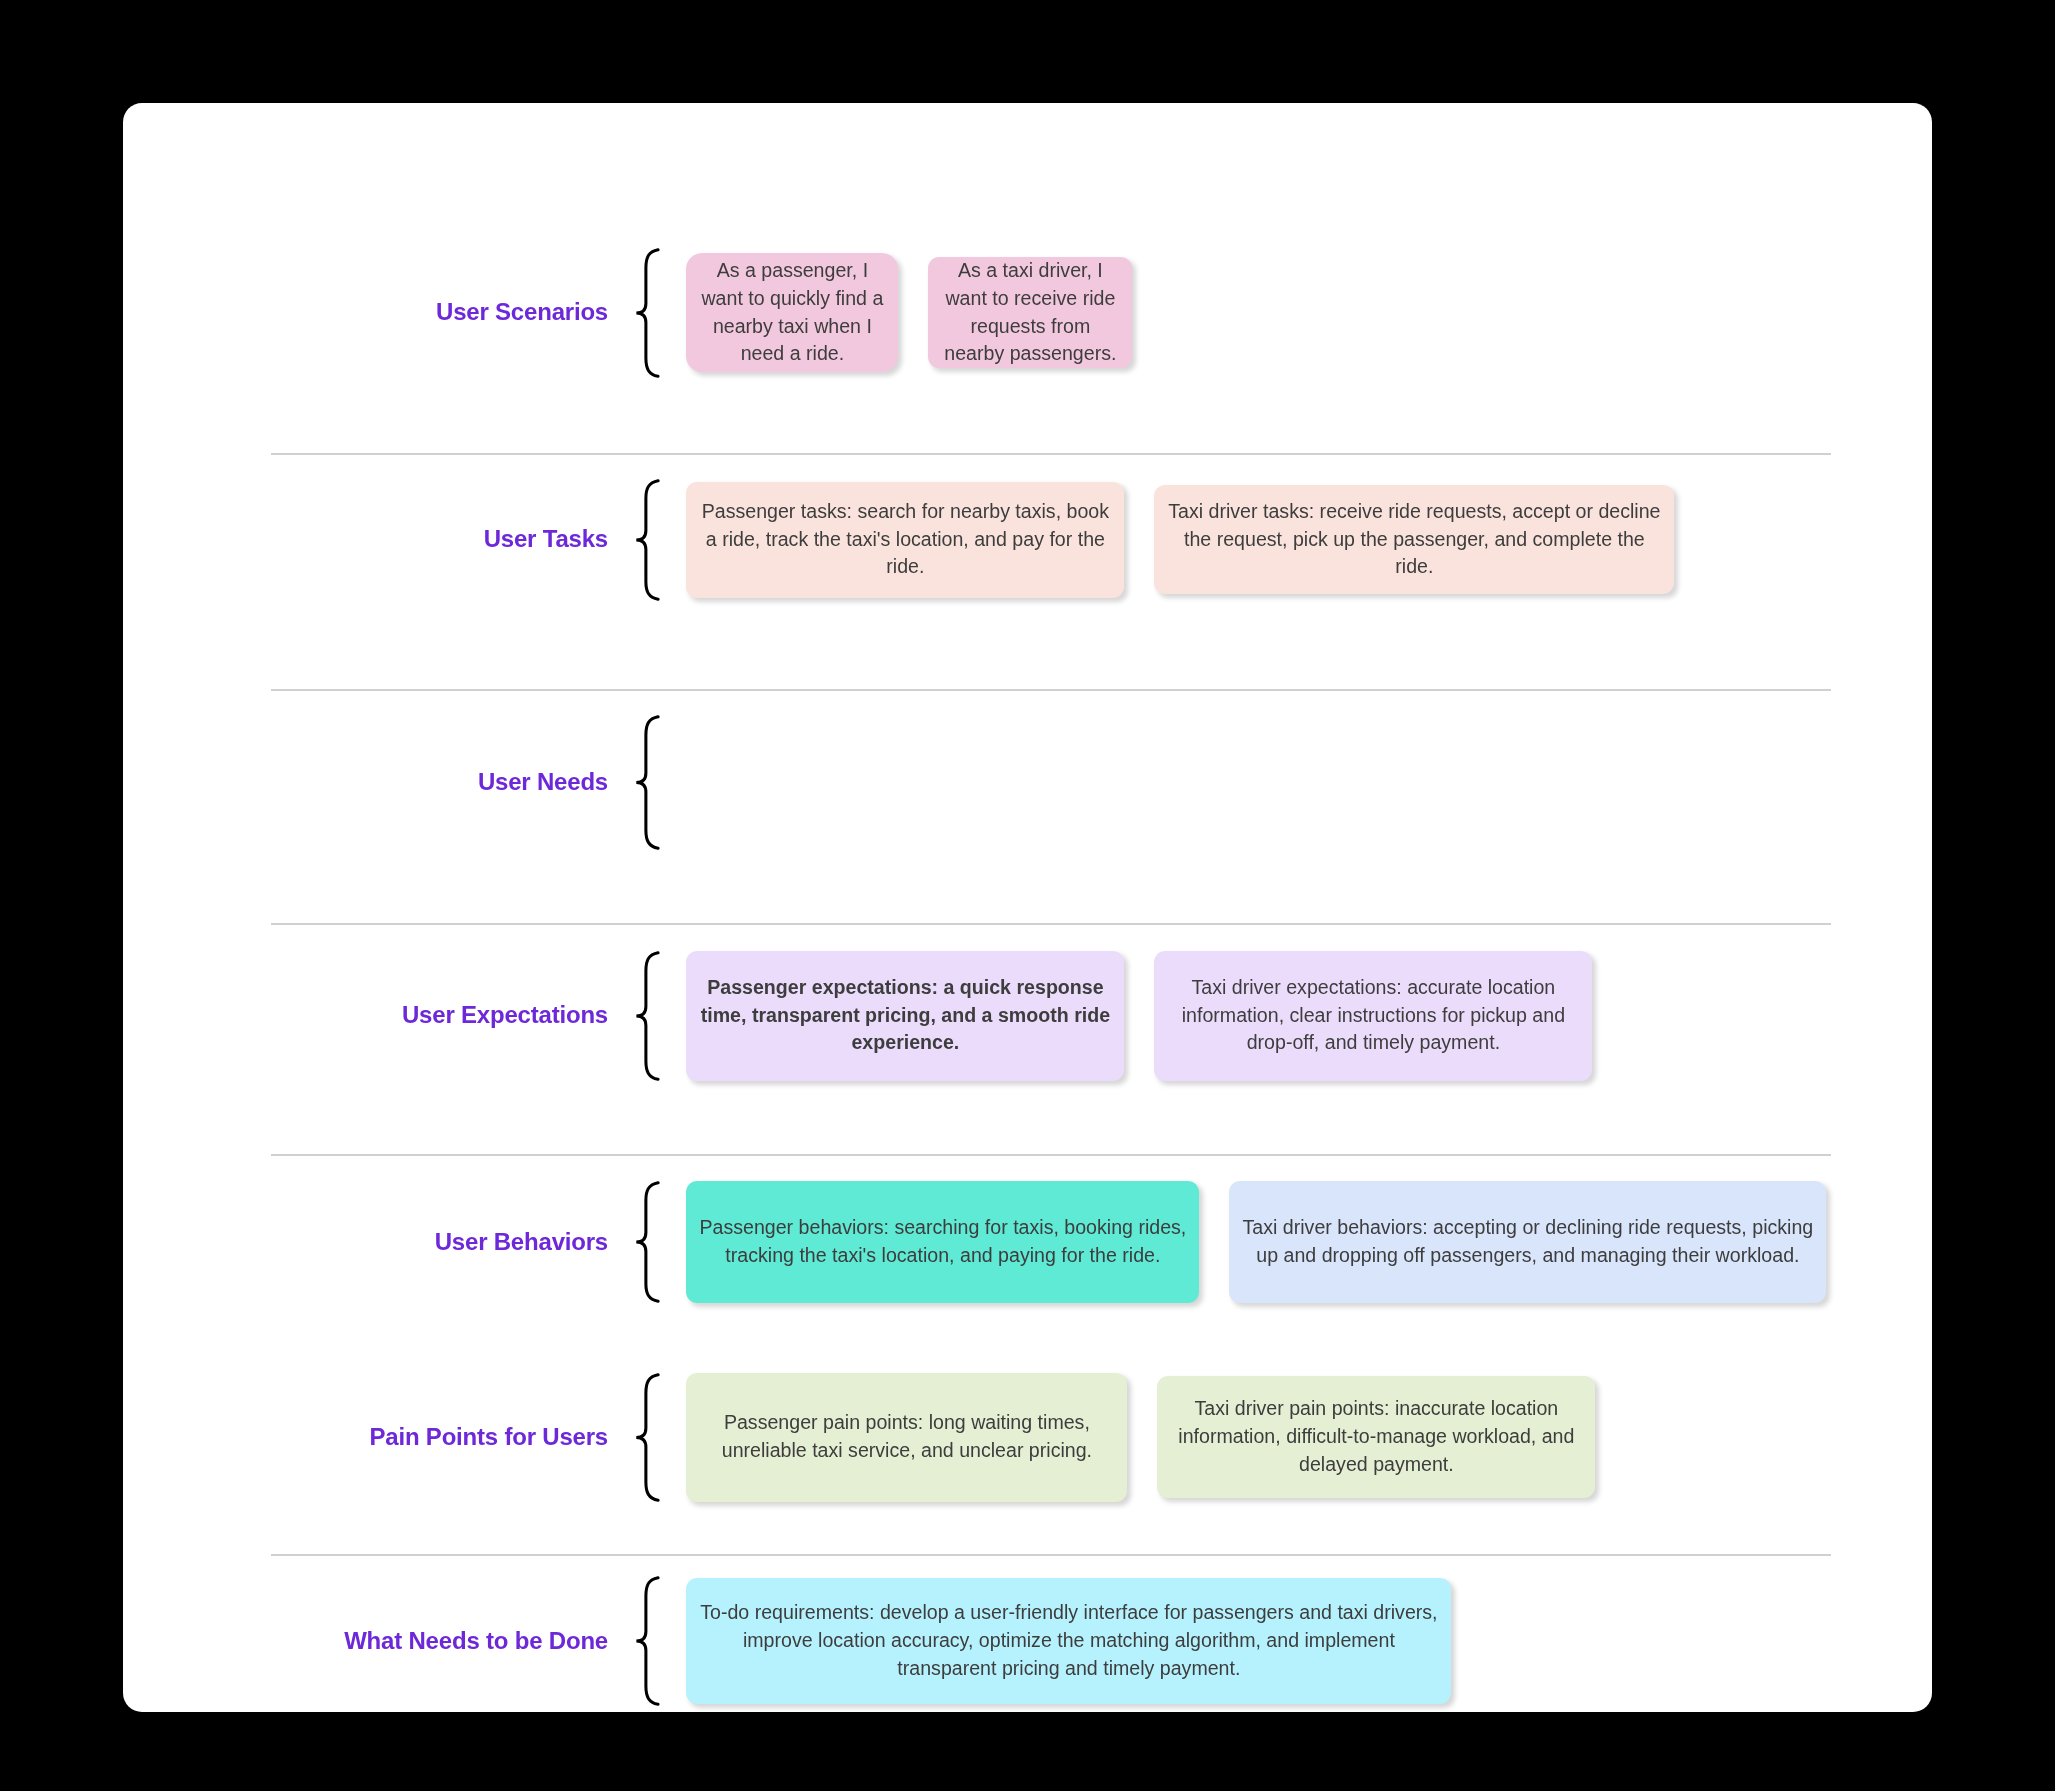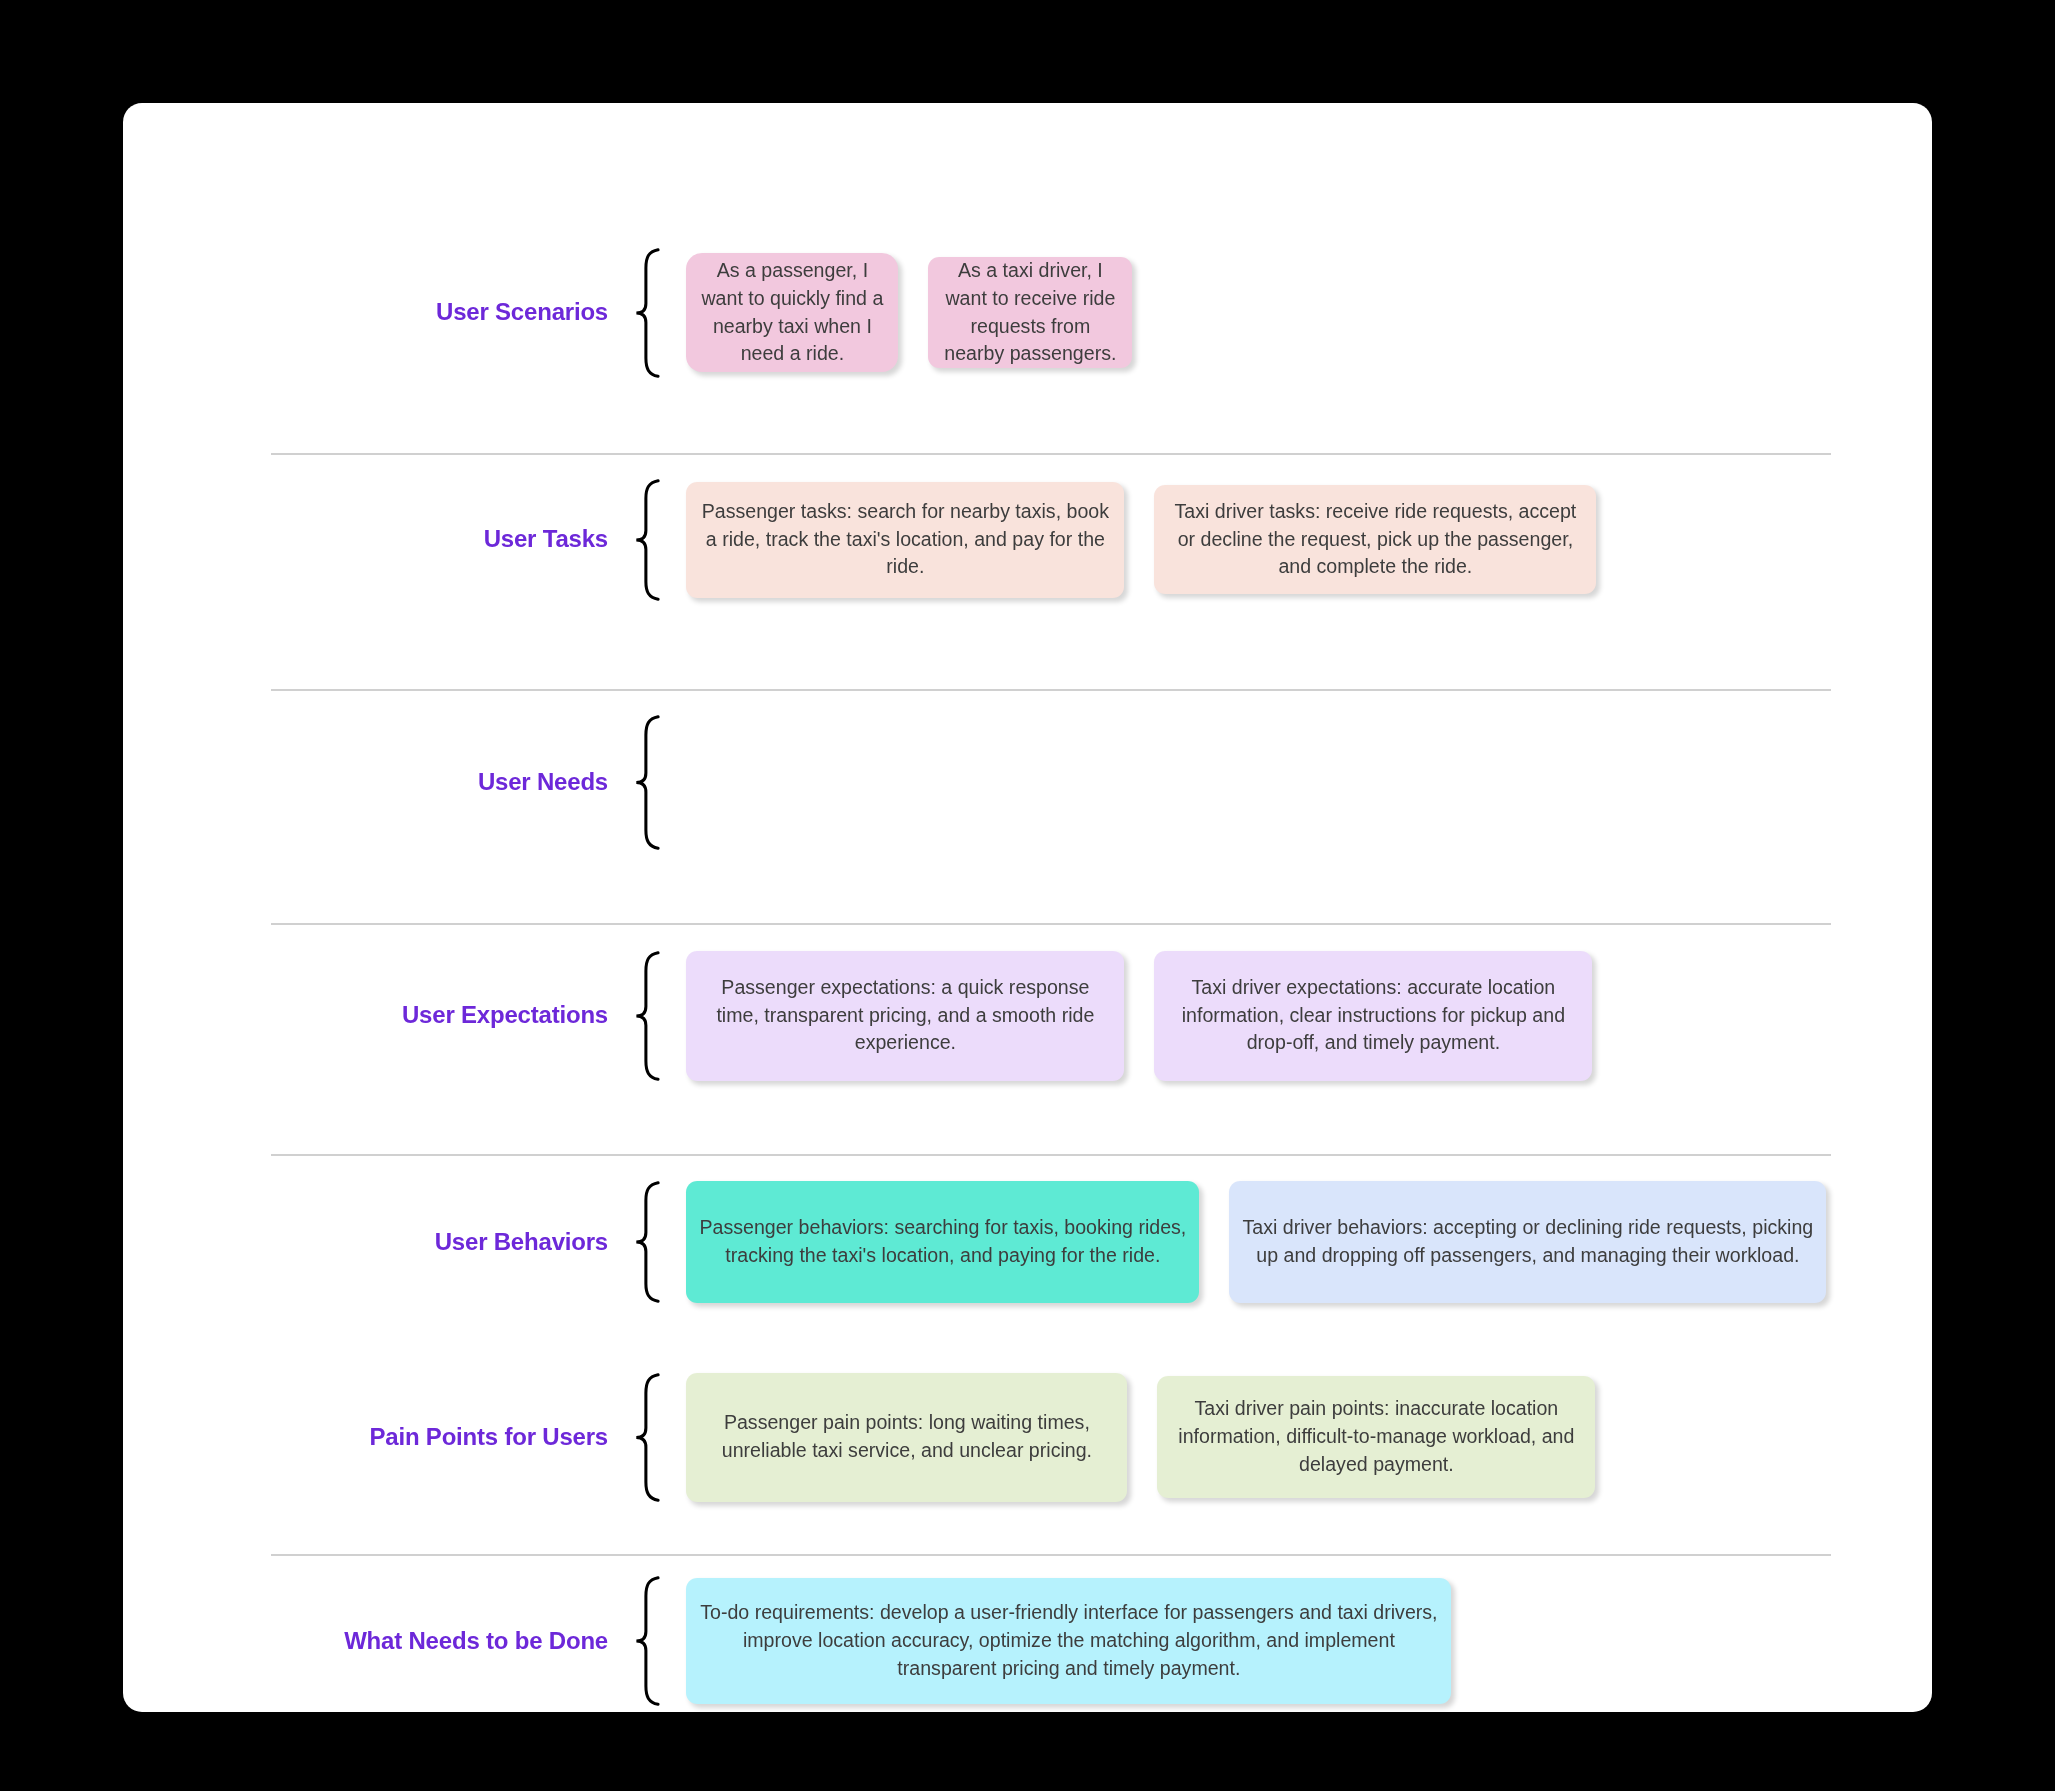--- a/index.html
+++ b/index.html
@@ -146,21 +146,21 @@
         <div class="row-label">User Tasks</div>
         <div class="brace">
           <svg width="35" height="122" viewBox="0 0 80 280" fill="none" xmlns="http://www.w3.org/2000/svg">
             <path d="M62 4 C40 8 34 22 34 44 L34 118 C34 134 26 140 12 140 C26 140 34 146 34 162 L34 236 C34 258 40 272 62 276" stroke="#000000" stroke-width="7" stroke-linecap="round" fill="none"></path>
           </svg>
         </div>
         <div class="cards">
           <div class="card" style="background:#f9e3dc;width:438px;height:116px;">
             <span>Passenger tasks: search for nearby taxis, book a ride, track the taxi's location, and pay for the ride.</span>
           </div>
-          <div class="card" style="background:#f9e3dc;width:442px;height:109px;">
+          <div class="card" style="background:#f9e3dc;width:520px;height:109px;">
             <span>Taxi driver tasks: receive ride requests, accept or decline the request, pick up the passenger, and complete the ride.</span>
           </div>
         </div>
       </div>
 
       <div class="divider" id="div-2"></div>
 
       <div class="row" id="row-needs">
         <div class="row-label">User Needs</div>
         <div class="brace">
@@ -173,21 +173,21 @@
       <div class="divider" id="div-3"></div>
 
       <div class="row" id="row-expectations">
         <div class="row-label">User Expectations</div>
         <div class="brace">
           <svg width="35" height="130" viewBox="0 0 80 300" fill="none" xmlns="http://www.w3.org/2000/svg">
             <path d="M62 4 C40 8 34 22 34 46 L34 128 C34 144 26 150 12 150 C26 150 34 156 34 172 L34 254 C34 278 40 292 62 296" stroke="#000000" stroke-width="7" stroke-linecap="round" fill="none"></path>
           </svg>
         </div>
         <div class="cards">
-          <div class="card" style="background:#ecdcfb;width:438px;height:130px;">
+          <div class="card" style="background:#ecdcfb;width:438px;height:130px;font-weight:bold;">
             <span>Passenger expectations: a quick response time, transparent pricing, and a smooth ride experience.</span>
           </div>
           <div class="card" style="background:#ecdcfb;width:438px;height:130px;">
             <span>Taxi driver expectations: accurate location information, clear instructions for pickup and drop-off, and timely payment.</span>
           </div>
         </div>
       </div>
 
       <div class="divider" id="div-4"></div>
 

